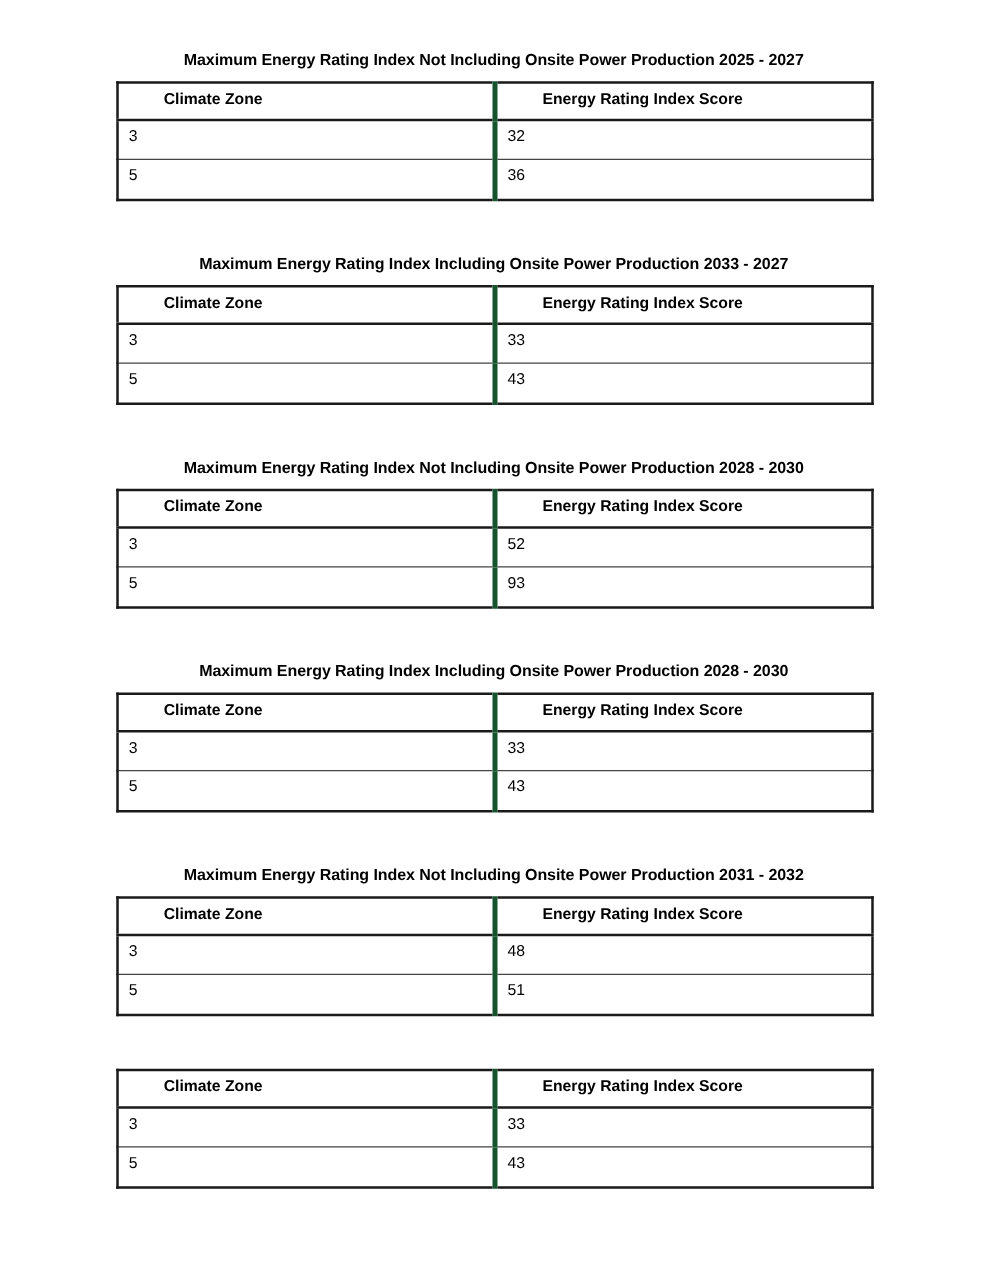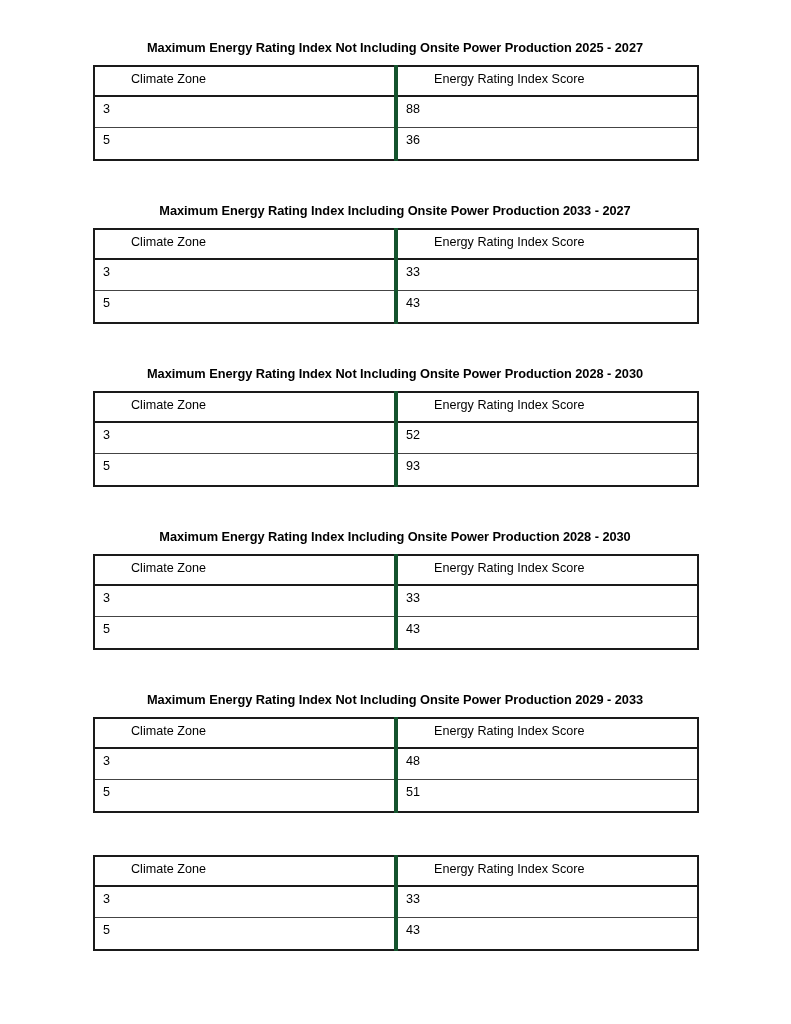--- a/index.html
+++ b/index.html
@@ -61,21 +61,21 @@
     text-align: left;
     vertical-align: top;
     padding: 5px 0 0 8px;
     box-sizing: border-box;
     font-size: 12.6px;
     line-height: 1.2;
     color: #000000;
   }
 
   table.eri-table th {
-    font-weight: normal;
+    font-weight: bold;
     height: 30px;
     border-bottom: 2px solid #1a1a1a;
     padding-left: 36px;
   }
 
   table.eri-table td {
     font-weight: normal;
     height: 32px;
   }
 
@@ -102,21 +102,21 @@
         </colgroup>
       <thead>
         <tr>
           <th>Climate Zone</th>
           <th>Energy Rating Index Score</th>
         </tr>
       </thead>
       <tbody>
         <tr>
           <td>3</td>
-          <td>88</td>
+          <td>32</td>
         </tr>
         <tr>
           <td>5</td>
           <td>36</td>
         </tr>
       </tbody>
     </table>
   </div>
 
   <div class="section">
@@ -191,21 +191,21 @@
         </tr>
         <tr>
           <td>5</td>
           <td>43</td>
         </tr>
       </tbody>
     </table>
   </div>
 
   <div class="section">
-    <div class="section-title">Maximum Energy Rating Index Not Including Onsite Power Production 2029 - 2033</div>
+    <div class="section-title">Maximum Energy Rating Index Not Including Onsite Power Production 2031 - 2032</div>
     <table class="eri-table">
       <colgroup>
           <col class="col-zone">
           <col class="col-score">
         </colgroup>
       <thead>
         <tr>
           <th>Climate Zone</th>
           <th>Energy Rating Index Score</th>
         </tr>

